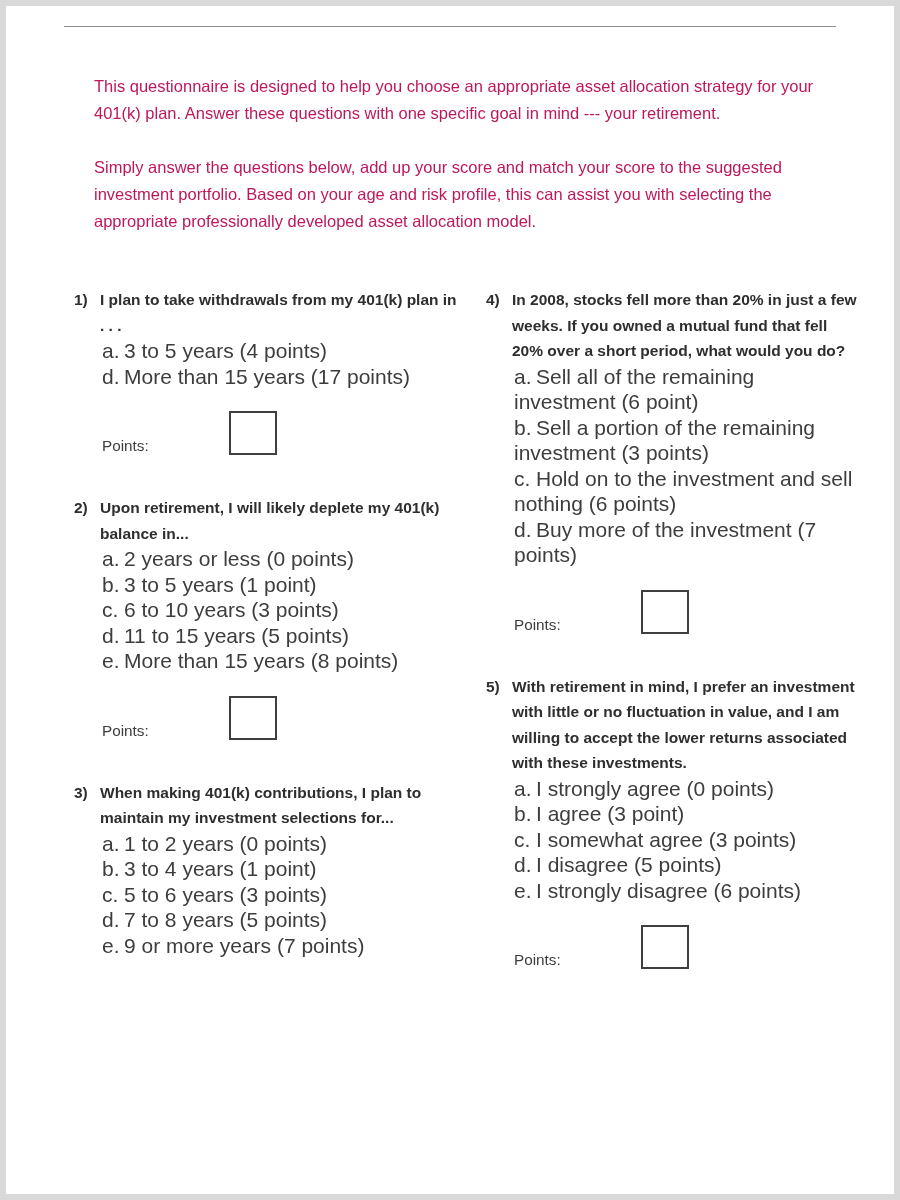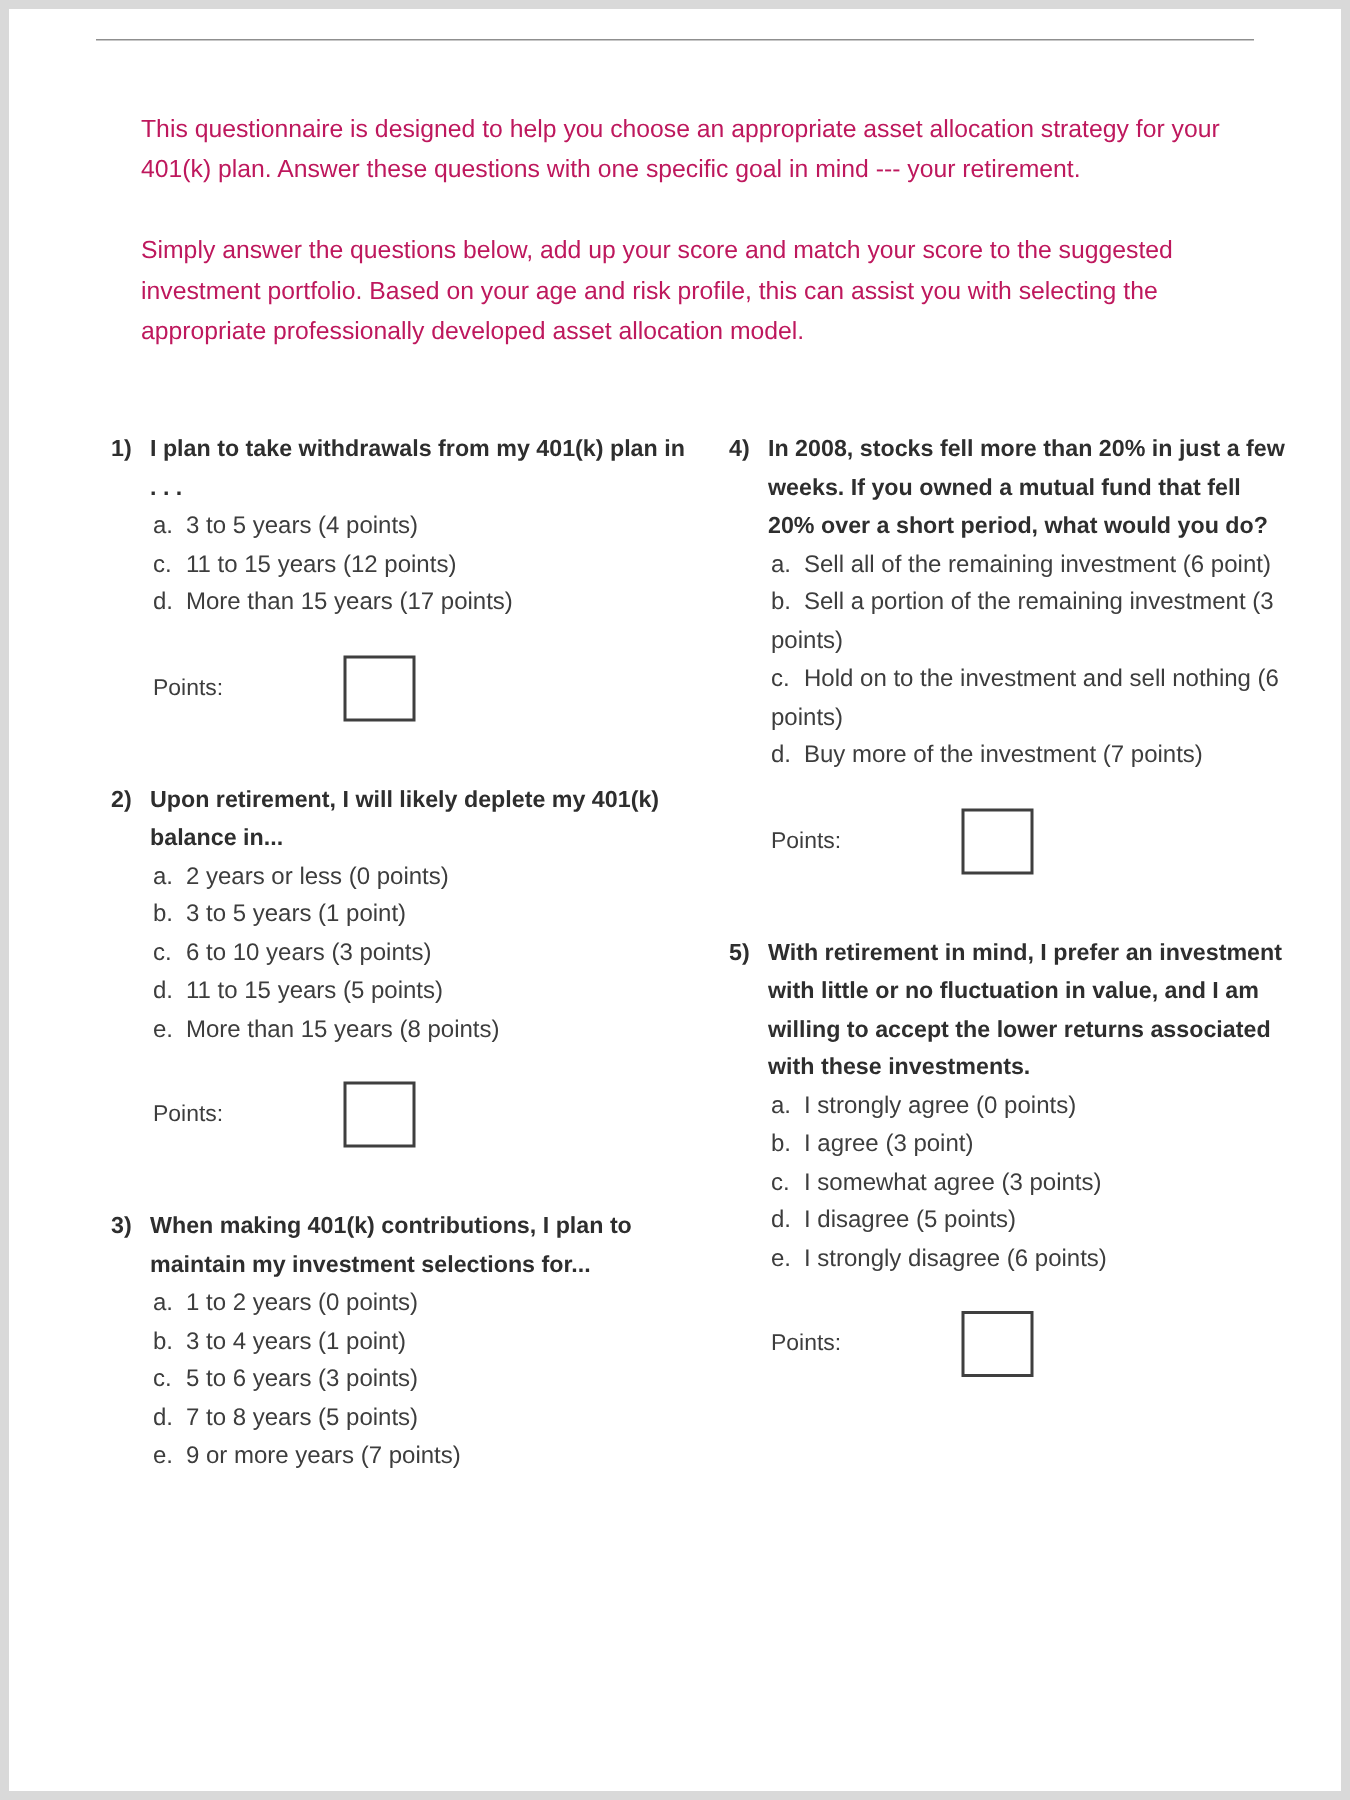--- a/index.html
+++ b/index.html
@@ -21,23 +21,23 @@
   .intro{margin:46px 62px 0 88px;max-width:732px;font-size:16.5px;line-height:27px;color:#be185d;}
   .intro p{margin:0;}
   .intro p + p{margin-top:27px;}
   
   .columns{display:flex;margin:52px 0 0 68px;gap:24px;align-items:flex-start;}
   .col-left{width:388px;flex-shrink:0;}
   .col-right{width:374px;flex-shrink:0;}
   .q-head{display:flex;font-weight:bold;font-size:15.5px;line-height:25.5px;color:#2e2e2e;}
   .q-num{width:26px;flex-shrink:0;}
   .q-text{flex:1;}
-  .opts{margin-left:28px;font-size:16px;line-height:25.5px;color:#3d3d3d;}
+  .opts{margin-left:28px;font-size:21px;line-height:25.5px;color:#3d3d3d;}
   .opt .l{display:inline-block;width:22px;}
-  .points-row{display:flex;align-items:center;margin:22px 0 40px 28px;gap:44px;}
+  .points-row{display:flex;align-items:flex-end;margin:22px 0 40px 28px;gap:44px;}
   .points-label{font-size:15.3px;color:#3d3d3d;}
   .points-box{width:44px;height:40px;border:2px solid #3f3f3f;background:#ffffff;margin-left:36px;}
 </style>
 </head>
 <body>
 
 <div class="page">
 
 
   <hr class="rule">
@@ -51,21 +51,20 @@
 
     <div class="col-left">
 
       <div class="question">
         <div class="q-head">
           <span class="q-num">1)</span>
           <span class="q-text">I plan to take withdrawals from my 401(k) plan in . . .</span>
         </div>
         <div class="opts">
           <div class="opt"><span class="l">a.</span><span>3 to 5 years (4 points)</span></div>
-          <div class="opt"><span class="l">c.</span><span>11 to 15 years (12 points)</span></div>
           <div class="opt"><span class="l">d.</span><span>More than 15 years (17 points)</span></div>
         </div>
         <div class="points-row">
           <span class="points-label">Points:</span>
           <div class="points-box"></div>
         </div>
       </div>
 
       <div class="question">
         <div class="q-head">

